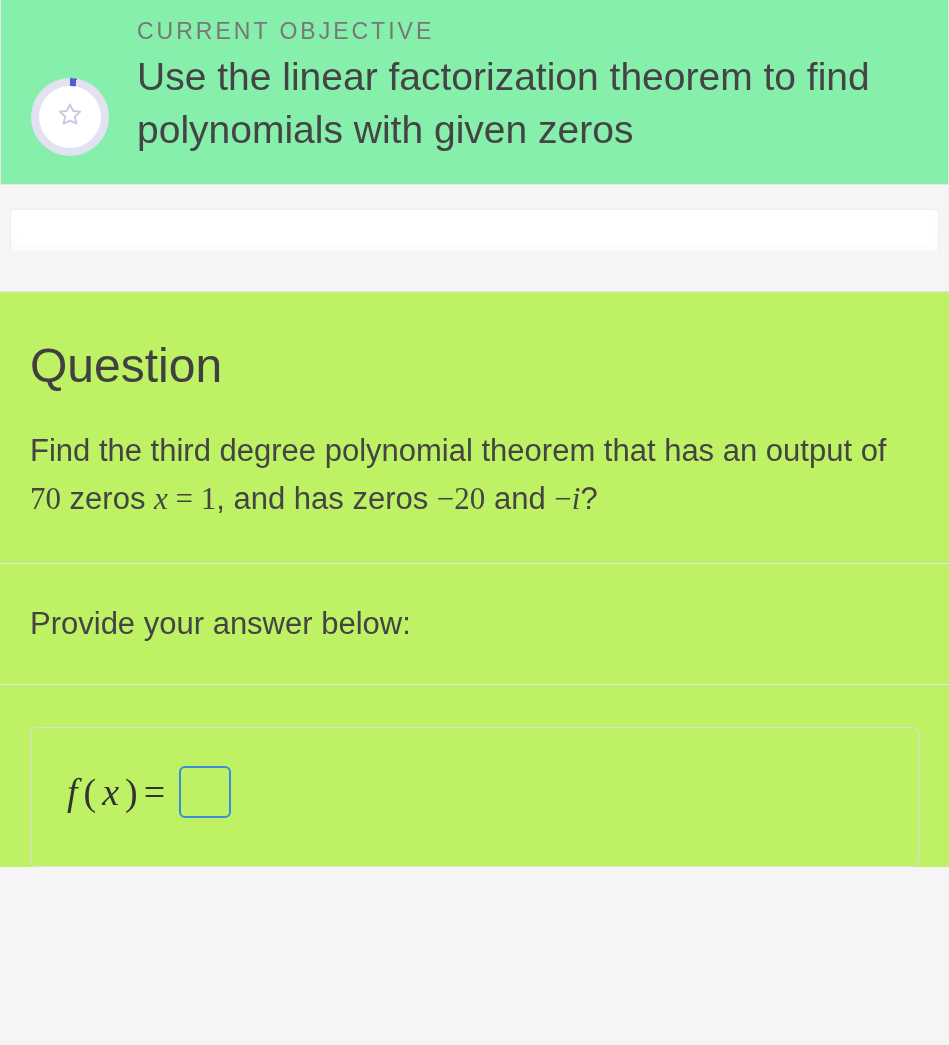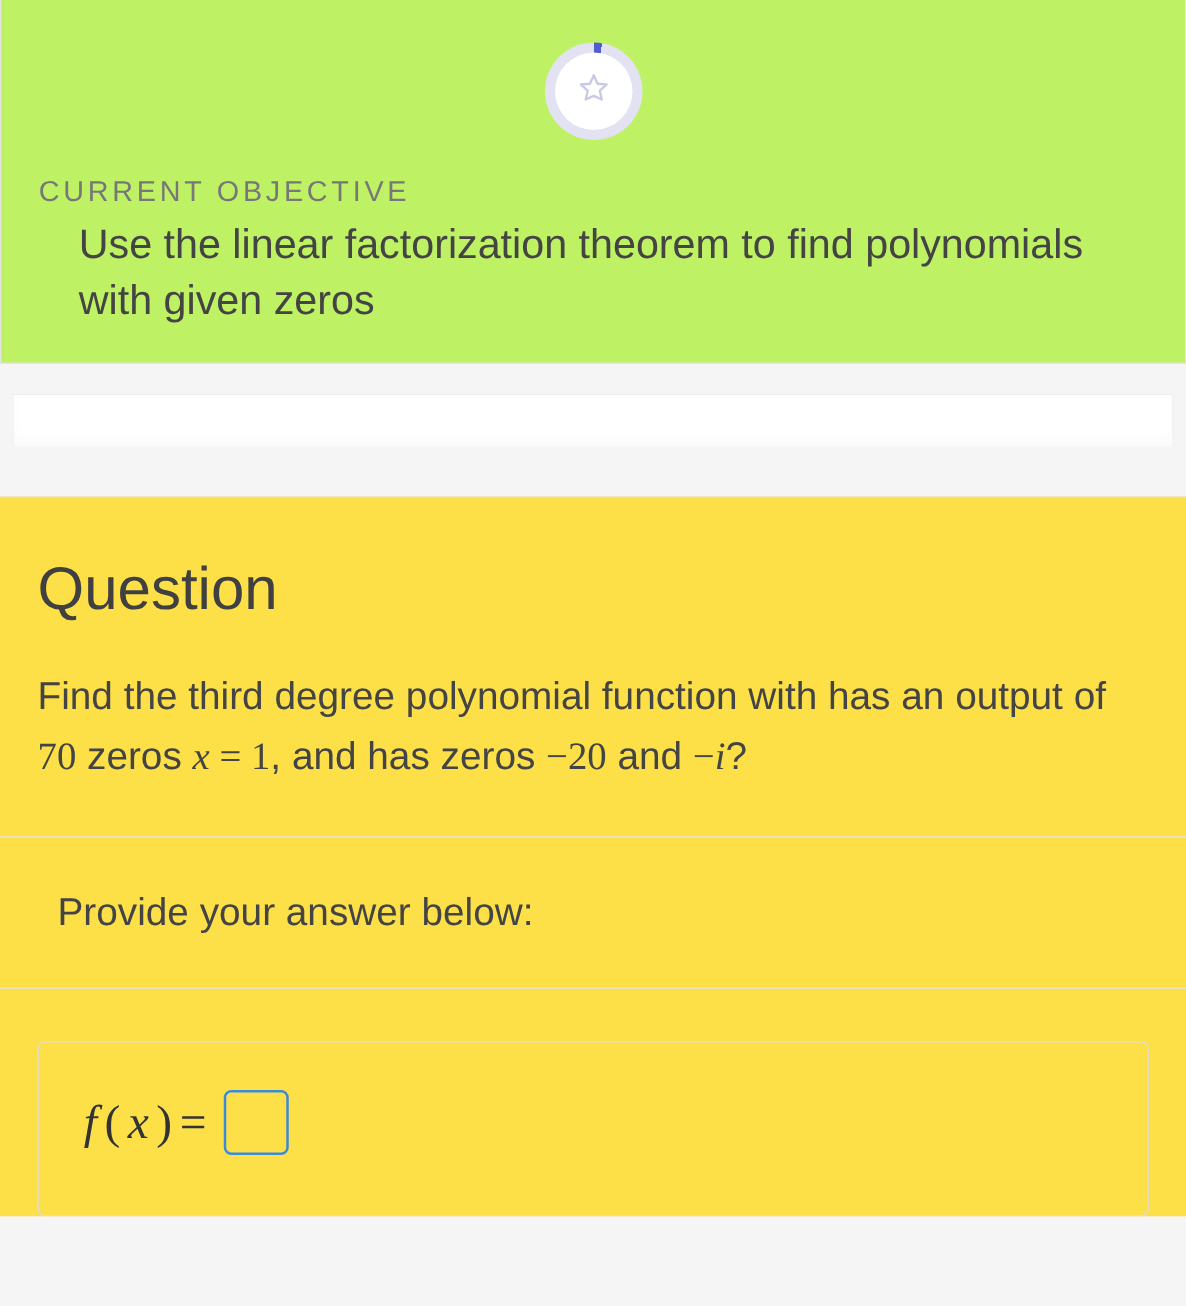--- a/index.html
+++ b/index.html
@@ -1,27 +1,26 @@
 <!DOCTYPE html>
 <html><head>
 <meta charset="utf-8">
 <style>
   * { box-sizing: border-box; margin: 0; padding: 0; }
   html, body { width: 949px; height: 1045px; font-family: "Helvetica Neue", Helvetica, Arial, sans-serif; background: #f5f5f5; color: #333; }
   .page { width: 949px; }
 
   .objective-card {
-    background: #bef264;
+    background: #86efac;
     border: 1px solid #e5e5e5;
     border-top: none;
     padding: 18px 30px 28px 30px;
     display: flex;
-    align-items: center;
+    align-items: flex-end;
     gap: 28px;
-    flex-direction: column;
   }
   .progress-wrap {
     width: 78px; height: 78px; flex-shrink: 0; margin-top: 16px;
     border-radius: 50%;
     position: relative;
     background: conic-gradient(#4f5ed0 0deg 10deg, #e2e2f2 10deg 360deg);
     display: flex; align-items: center; justify-content: center;
   }
   .progress-inner {
     width: 62px; height: 62px; border-radius: 50%; background: #fff;
@@ -31,38 +30,37 @@
   .obj-text { flex: 1; }
   .obj-label {
     font-size: 23px;
     letter-spacing: 3px;
     color: #777;
     text-transform: uppercase;
     margin-bottom: 6px;
     font-weight: 400;
   }
   .obj-body {
-    font-size: 33px;
+    font-size: 39px;
     line-height: 1.35;
     color: #444;
     font-weight: 400;
-    margin-left: 32px;
   }
 
   .shelf {
     height: 42px;
     background: #fff;
     margin: 24px 10px 0 10px;
     border: 1px solid #eee;
     border-bottom: none;
     box-shadow: 0 -6px 10px rgba(0,0,0,0.02) inset;
   }
 
   .question-card {
-    background: #fde047;
+    background: #bef264;
     border-top: 1px solid #e5e5e5;
     border-bottom: none;
     margin-top: 40px;
     padding: 0;
   }
   .q-header {
     font-size: 48px;
     font-weight: 400;
     color: #404040;
     padding: 46px 30px 24px 30px;
@@ -72,21 +70,21 @@
     line-height: 1.55;
     color: #444;
     padding: 10px 30px 40px 30px;
     border-bottom: 1px solid #e5e5e5;
   }
   .mathnum { font-family: "Cambria Math", "STIXGeneral", Georgia, serif; }
   .mathit { font-family: "Cambria Math", "STIXGeneral", Georgia, serif; font-style: italic; }
   .q-hint {
     font-size: 31px;
     color: #444;
-    padding: 42px 30px 42px 46px;
+    padding: 42px 30px 42px 30px;
     border-bottom: 1px solid #e5e5e5;
   }
 
   .answer-area {
     margin: 42px 30px 0 30px;
     border: 1px solid #ddd;
     border-radius: 6px;
     padding: 38px 36px 48px 36px;
   }
   .ansrow {
@@ -128,21 +126,21 @@
       <div class="obj-body">Use the linear factorization theorem to find polynomials with given zeros</div>
     </div>
   </div>
 
   <div class="shelf"></div>
 
   <div class="question-card">
     <div class="q-header">Question</div>
 
     <div class="q-body">
-      <span>Find the third degree polynomial function with has an output of </span><span class="mathnum">70</span><span> zeros </span><span class="mathit">x</span><span class="mathnum"> = 1</span><span>, and has zeros </span><span class="mathnum">−20</span><span> and </span><span class="mathnum">−</span><span class="mathit">i</span><span>?</span>
+      <span>Find the third degree polynomial theorem that has an output of </span><span class="mathnum">70</span><span> zeros </span><span class="mathit">x</span><span class="mathnum"> = 1</span><span>, and has zeros </span><span class="mathnum">−20</span><span> and </span><span class="mathnum">−</span><span class="mathit">i</span><span>?</span>
     </div>
 
     <div class="q-hint">Provide your answer below:</div>
 
     <div class="answer-area">
       <div class="ansrow">
         <span>f</span>
         <span class="upright">(</span>
         <span>x</span>
         <span class="upright">)</span>

